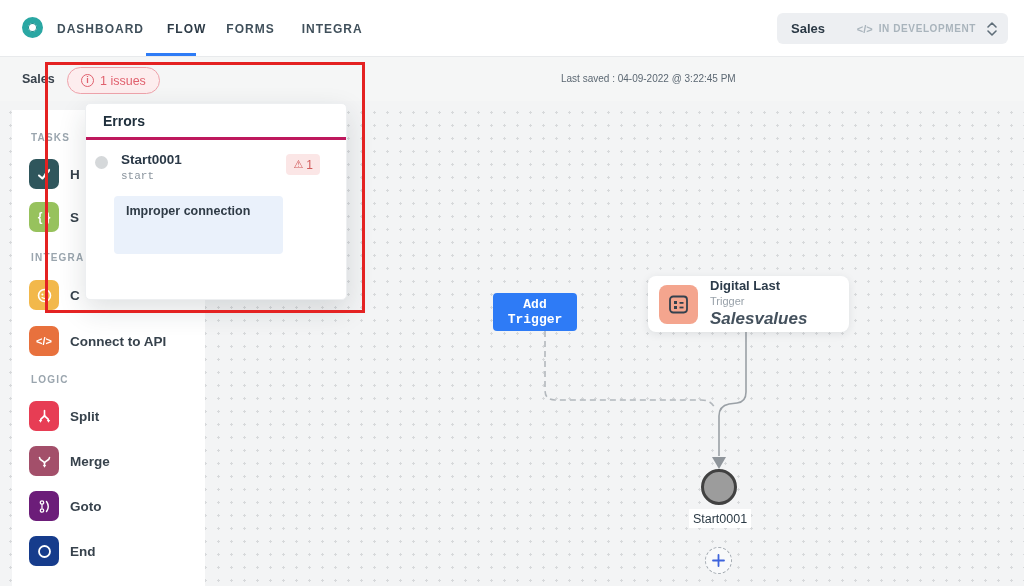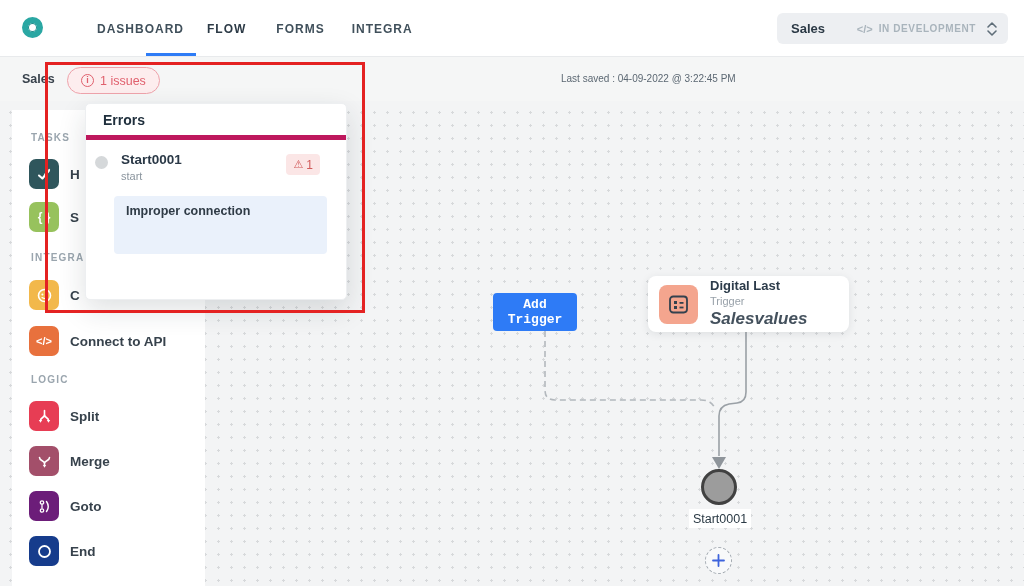--- a/index.html
+++ b/index.html
@@ -8,22 +8,22 @@
 
   
   .header { position:absolute; left:0; top:0; width:1024px; height:57px;
     background:#ffffff; border-bottom:1px solid #e8eaec; z-index:20; }
   .logo { position:absolute; left:22px; top:17px; width:21px; height:21px;
     border-radius:50%; border:6px solid #2aa7a3;
     box-shadow:inset 0 0 0 1px #1d8c8b; }
   .nav { position:absolute; left:57px; top:0; height:57px; display:flex; align-items:center; }
   .nav-item { display:inline-block; font-size:12px; font-weight:700; letter-spacing:1px;
     color:#40505b; text-decoration:none; cursor:pointer; }
-  .nav-item.n0 { margin-right:23px;margin-left:40px; }
-  .nav-item.n1 { margin-right:30px; color:#2c3a46; }
+  .nav-item.n0 { margin-right:23px; }
+  .nav-item.n1 { margin-right:20px; color:#2c3a46; }
   .nav-item.n2 { margin-right:27px; }
   .flow-underline { position:absolute; left:146px; bottom:0; width:50px; height:3px;
     background:#2e7cf6; }
   .ws-pill { position:absolute; right:16px; top:13px; width:231px; height:31px;
     background:#edeff2; border-radius:6px; display:flex; align-items:center;
     padding:0 10px 0 14px; cursor:pointer; }
   .ws-name { font-size:13px; font-weight:700; color:#2b3945; flex:0 0 auto; }
   .ws-right { margin-left:auto; display:flex; align-items:center; gap:6px; }
   .ws-code { font-size:11px; font-weight:700; color:#a9b4bc; letter-spacing:0; }
   .ws-status { font-size:10px; font-weight:700; color:#a9b4bc; letter-spacing:.6px; }
@@ -82,34 +82,34 @@
     cursor:grab; }
   .stencil-icon { width:30px; height:30px; border-radius:7px; display:flex;
     align-items:center; justify-content:center; color:#fff; flex:0 0 auto; }
   .stencil-label { margin-left:11px; font-size:13.5px; font-weight:600; color:#37424c; }
   .glyph-text { font-size:12px; font-weight:700; color:#fff; letter-spacing:0; }
 
   
   .popup { position:absolute; left:85px; top:103px; width:262px; height:197px;
     background:#ffffff; border-radius:5px; border:1px solid #edeff1;
     box-shadow:0 10px 28px rgba(30,40,50,.14); z-index:10; }
-  .popup-header { height:36px; border-bottom:5px solid #be185d; display:flex;
+  .popup-header { height:36px; border-bottom:3px solid #be185d; display:flex;
     align-items:center; padding-left:17px; font-size:14px; font-weight:700;
     color:#20303d; }
   .err-row { position:absolute; left:0; top:48px; width:100%; height:34px; }
   .err-dot { position:absolute; left:9px; top:4px; width:13px; height:13px;
     border-radius:50%; background:#d5d8da; }
   .err-name { position:absolute; left:35px; top:0; font-size:13.5px; font-weight:700;
     color:#2b3947; }
-  .err-type { position:absolute; left:35px; top:18px; font-size:11px; color:#8b959e; }
+  .err-type { position:absolute; left:35px; top:18px; font-size:11px; color:#8b959e;font-family:Liberation Mono, monospace; }
   .err-badge { position:absolute; right:26px; top:2px; height:21px; padding:0 7px;
     background:#fbe6e6; border-radius:4px; color:#d15b5b; font-size:12px;
     display:flex; align-items:center; gap:3px; }
   .warn-glyph { font-size:11px; }
-  .err-detail { position:absolute; left:28px; top:92px; width:213px; height:58px;
+  .err-detail { position:absolute; left:28px; top:92px; width:169px; height:58px;
     background:#eaf1fb; border-radius:4px; padding:8px 24px 0 12px; cursor:pointer; }
   .err-detail-title { font-size:12.5px; font-weight:700; color:#2f3b46; }
   .err-detail-msg { margin-top:3px; font-size:12px; line-height:1.55; color:#6a7581; }
 
   
   .annotation { position:absolute; left:45px; top:62px; width:320px; height:251px;
     border:3px solid #e42222; z-index:50; pointer-events:none; }
 </style>
 </head>
 <body>

